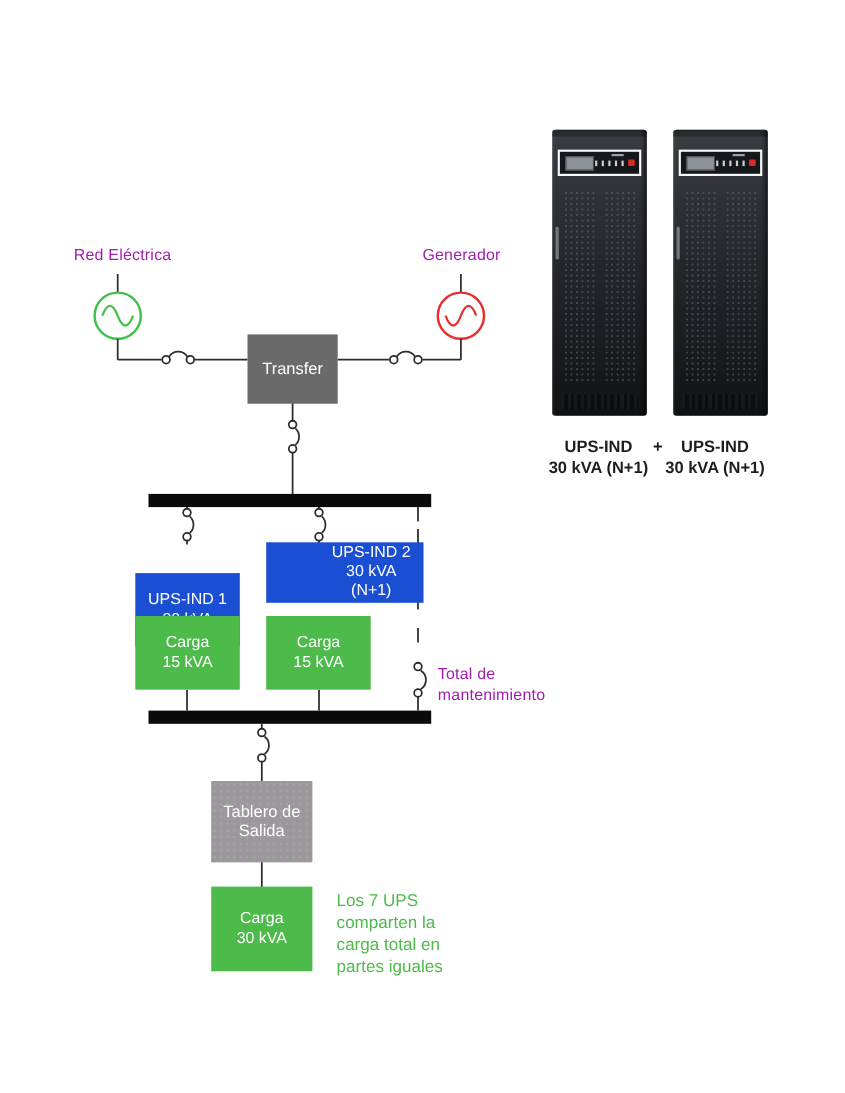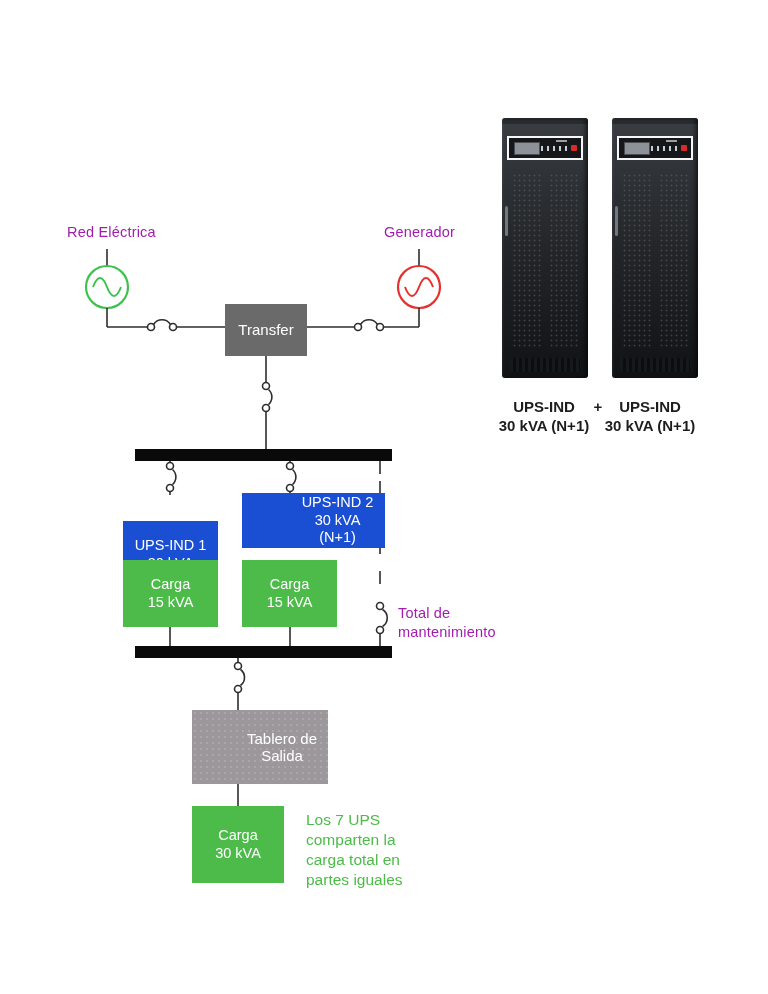--- a/index.html
+++ b/index.html
@@ -139,39 +139,39 @@
         <line x1="238" y1="692.5" x2="238" y2="711"></line>
       </g>
 
       <line x1="238" y1="783" x2="238" y2="807"></line>
     </g>
   </svg>
 
   <div class="dlabel" style="left:67px;top:224px;">Red Eléctrica</div>
   <div class="dlabel" style="left:384px;top:224px;">Generador</div>
 
-  <div class="dbox box-darkgray" style="left:225px;top:304px;width:82px;height:52px;">
+  <div class="dbox box-darkgray" style="left:225px;top:304px;width:82px;height:63px;">
     <span class="pre">Transfer</span>
   </div>
 
   <div class="dbox box-blue pre" style="left:123px;top:521px;width:95px;height:67px;">UPS-IND 1
 30 kVA</div>
   <div class="dbox box-green pre" style="left:123px;top:560px;width:95px;height:67px;">Carga
 15 kVA</div>
 
   <div class="dbox box-blue pre" style="left:242px;top:493px;width:95px;height:55px;padding-left:48px;">UPS-IND 2
 30 kVA
 (N+1)</div>
   <div class="dbox box-green pre" style="left:242px;top:560px;width:95px;height:67px;">Carga
 15 kVA</div>
 
   <div class="dlabel pre" style="left:398px;top:604px;line-height:19px;">Total de
 mantenimiento</div>
 
-  <div class="dbox box-gray pre" style="left:192px;top:710px;width:92px;height:74px;padding-left:44px;">Tablero de
+  <div class="dbox box-gray pre" style="left:192px;top:710px;width:92px;height:74px;">Tablero de
 Salida</div>
 
   <div class="dbox box-green pre" style="left:192px;top:806px;width:92px;height:77px;">Carga
 30 kVA</div>
 
   <div class="note pre" style="left:306px;top:810px;">Los 7 UPS
 comparten la
 carga total en
 partes iguales</div>
 

